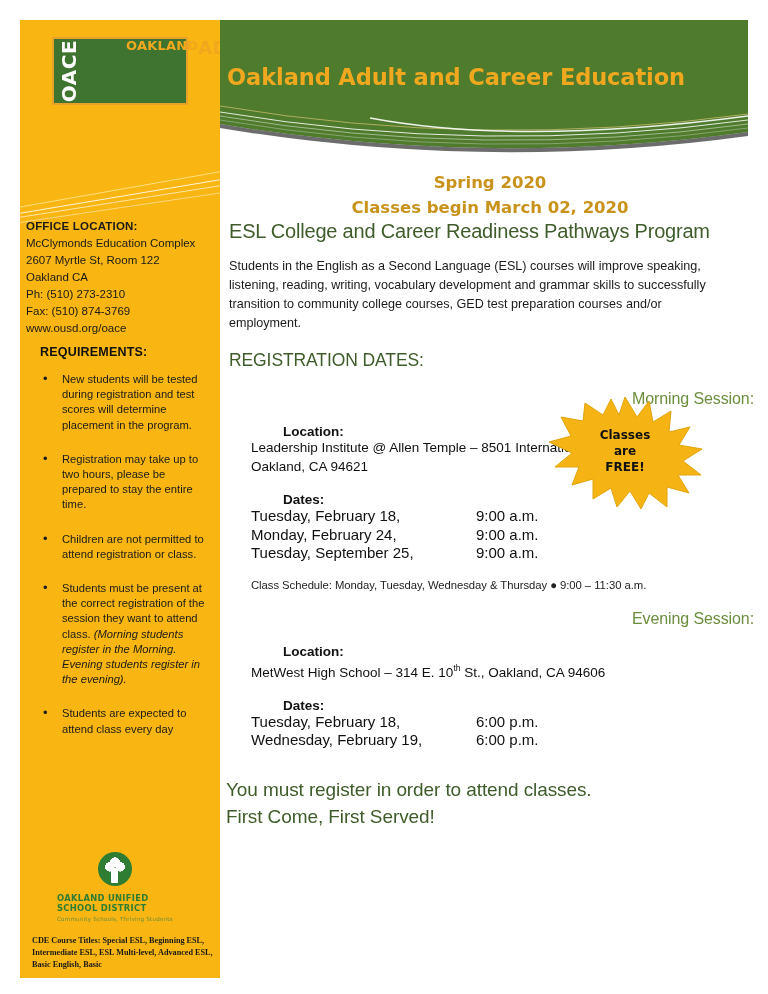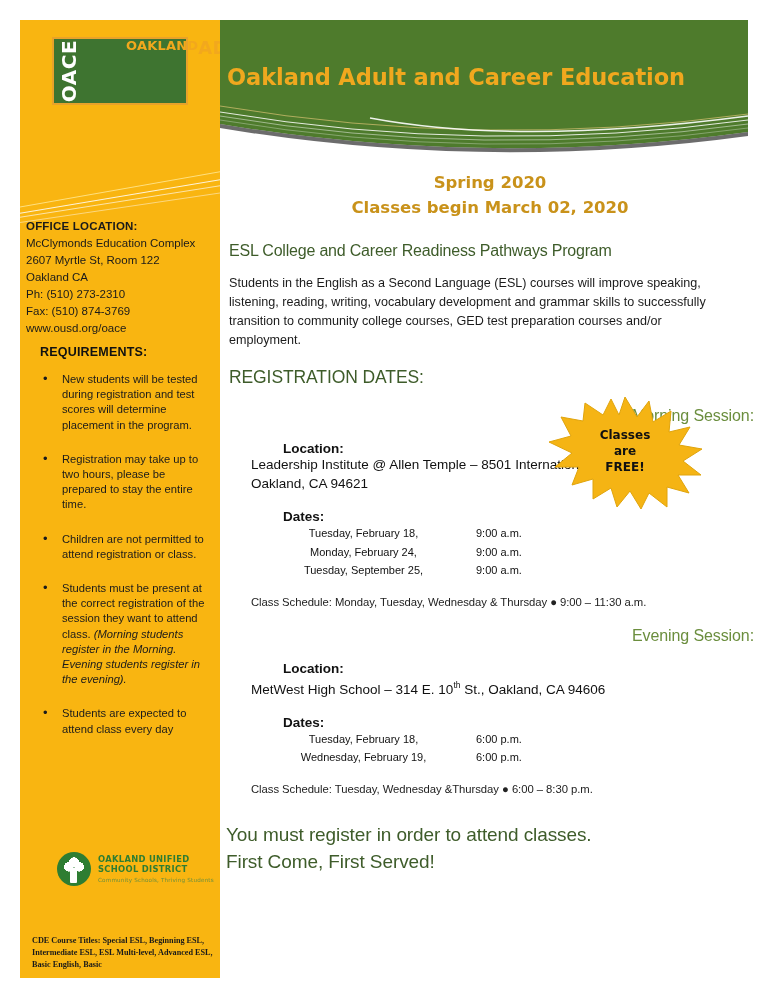--- a/index.html
+++ b/index.html
@@ -114,21 +114,21 @@
     position: absolute;
     left: 3px; top: -1px;
     font-size: 13px;
   }
   #req-list li i { font-style: italic; }
 
   
   #ousd-logo {
     position: absolute;
     left: 37px; top: 832px;
-    display: flex; align-items: center; gap: 7px;
+    display: flex; align-items: center; gap: 7px; flex-direction: column;
   }
   #ousd-circle {
     width: 34px; height: 34px;
     border-radius: 50%;
     background: #2E7D32;
     position: relative;
     overflow: hidden;
     flex: none;
   }
   #ousd-circle::before {
@@ -195,23 +195,22 @@
 
   .spring-line {
     text-align: center;
     color: #C9921A;
     font-family: "DejaVu Sans", sans-serif;
     font-weight: bold;
     font-size: 16.5px;
     line-height: 25px;
   }
   #program-title {
-    margin-top: 22px;
     color: #3E5C2A;
-    font-size: 16px;
+    font-size: 20px;
     font-family: "Liberation Sans", sans-serif;
     letter-spacing: -.2px;
     padding-left: 3px;
   }
   #intro {
     margin-top: 14px;
     padding-left: 3px;
     width: 508px;
     font-size: 12.6px;
     line-height: 19px;
@@ -238,26 +237,25 @@
     font-size: 13.5px;
     font-weight: bold;
     color: #111;
     margin-left: 32px;
   }
   .plain { font-size: 13.5px; line-height: 18.5px; color: #111; }
   sup { font-size: 8.5px; vertical-align: super; }
 
   .dates-table { margin-top: 0; border-collapse: collapse; }
   .dates-table td {
-    font-size: 11px;
+    font-size: 15px;
     line-height: 18.5px;
     color: #111;
     padding: 0;
     vertical-align: top;
-    text-align: center;
   }
   .dates-table td.d { width: 225px; }
   .class-sched {
     margin-top: 16px;
     font-size: 11.3px;
     color: #222;
     letter-spacing: -.05px;
   }
 
   #closing {
@@ -405,21 +403,20 @@
             <tr>
           <td class="d">Tuesday, February 18,</td>
           <td>6:00 p.m.</td>
         </tr>
         <tr>
           <td class="d">Wednesday, February 19,</td>
           <td>6:00 p.m.</td>
         </tr>
       </tbody>
         </table>
-      <div class="class-sched">Class Schedule: Tuesday, Wednesday &amp;Thursday ●  6:00 – 8:30 p.m.</div>
     </div>
 
     <div id="closing">
       <div>You must register in order to attend classes.</div>
       <div>First Come, First Served!</div>
     </div>
   </div>
 
   <div id="starburst">
     <svg width="160" height="115" viewBox="0 0 160 115">

